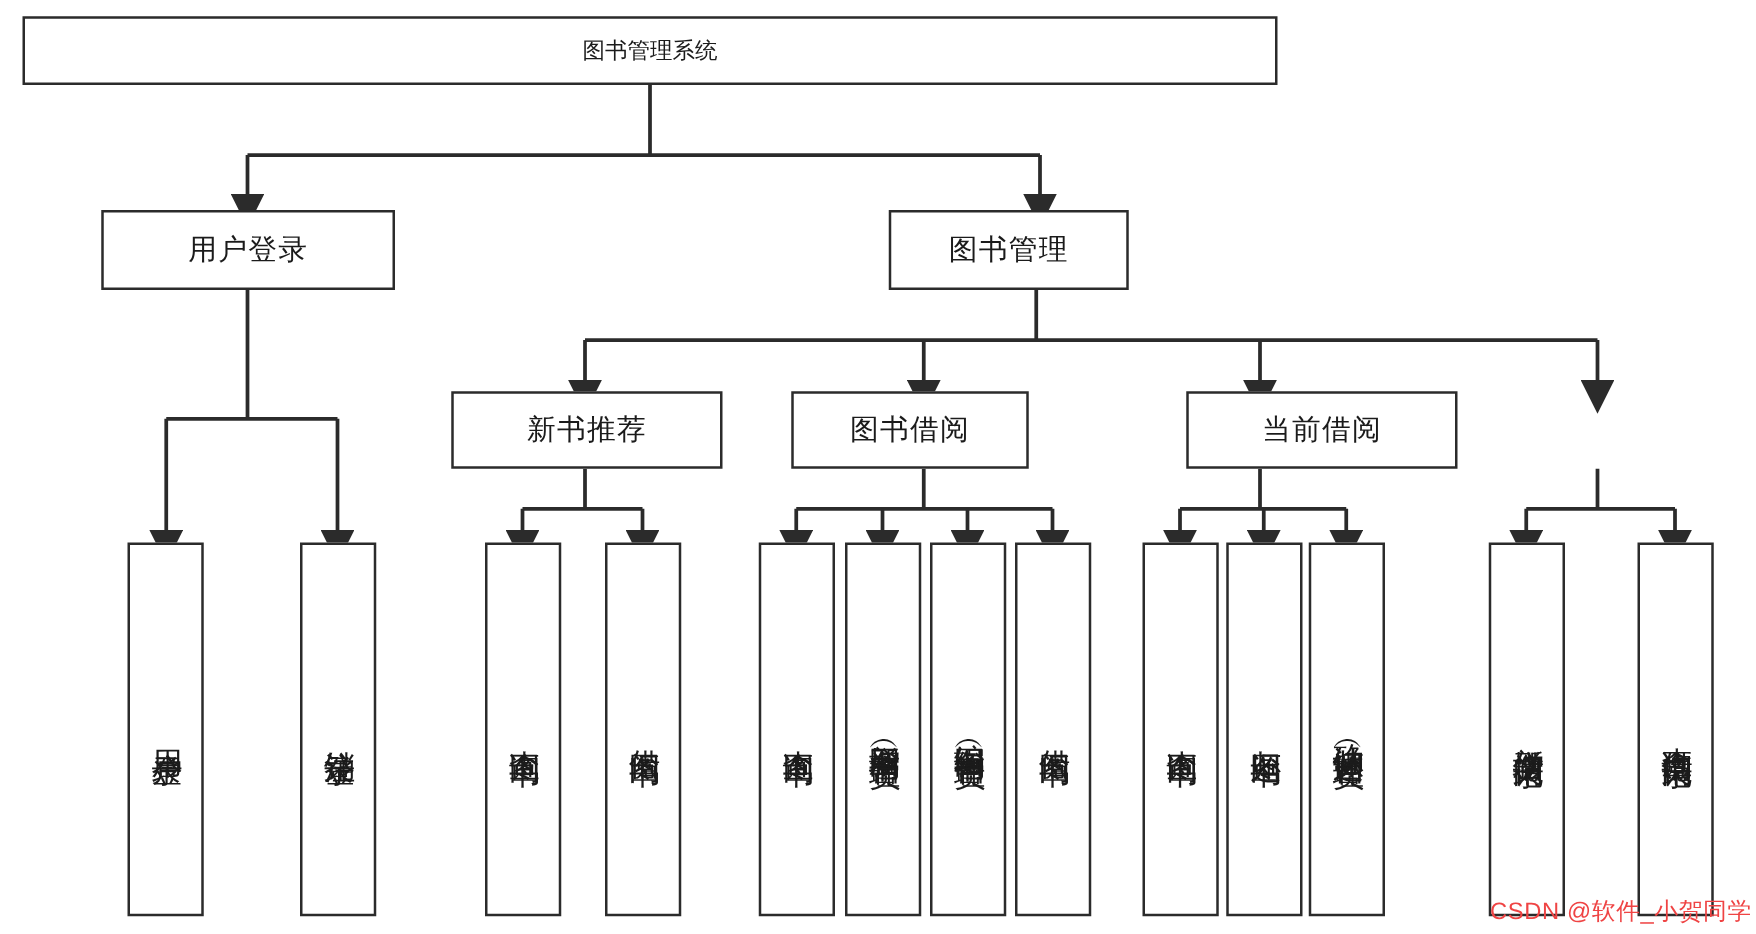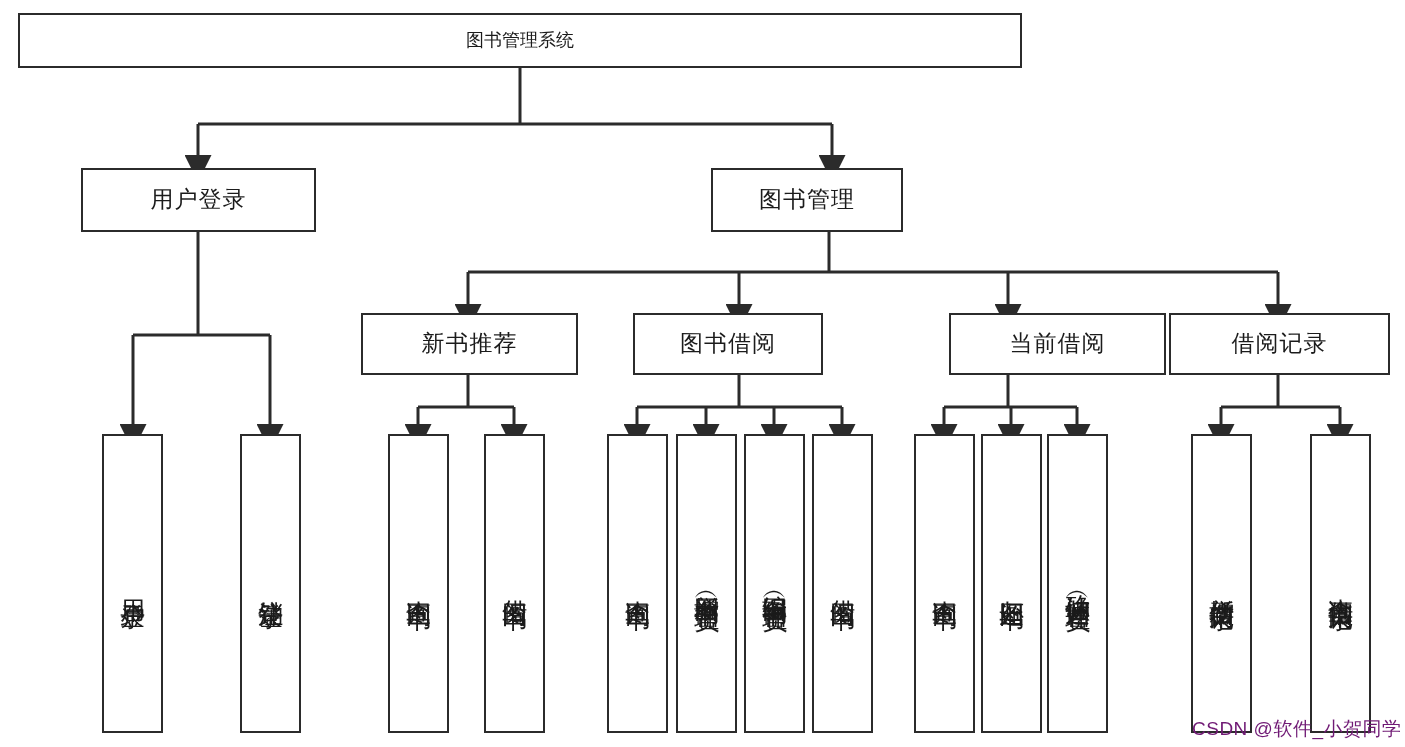--- a/index.html
+++ b/index.html
@@ -46,21 +46,21 @@
     padding:6px 0;
   }
   .node.vert .label{
     writing-mode:vertical-rl;
     text-orientation:upright;
     white-space:nowrap;
     display:block;
   }
   .watermark{
     position:absolute;
-    color:#701a75;
+    color:#ef4444;
     font-size:19px;
     letter-spacing:.5px;
     white-space:nowrap;
     pointer-events:none;
   }
 </style>
 </head>
 <body>
 
 <div id="canvas">
@@ -128,23 +128,20 @@
 
   <div class="node horiz" style="left:361px;top:313px;width:217px;height:62px;">
     <span class="label">新书推荐</span>
   </div>
   <div class="node horiz" style="left:633px;top:313px;width:190px;height:62px;">
     <span class="label">图书借阅</span>
   </div>
   <div class="node horiz" style="left:901px;top:313px;width:217px;height:62px;margin-left:48px;">
     <span class="label">当前借阅</span>
   </div>
-  <div class="node horiz" style="left:1169px;top:313px;width:221px;height:62px;">
-    <span class="label">借阅记录</span>
-  </div>
 
   <div class="node vert" style="left:102px;top:434px;width:61px;height:299px;">
     <span class="label">用户登录</span>
   </div>
   <div class="node vert" style="left:240px;top:434px;width:61px;height:299px;">
     <span class="label">注销登录</span>
   </div>
 
   <div class="node vert" style="left:388px;top:434px;width:61px;height:299px;">
     <span class="label">查询图书</span>

